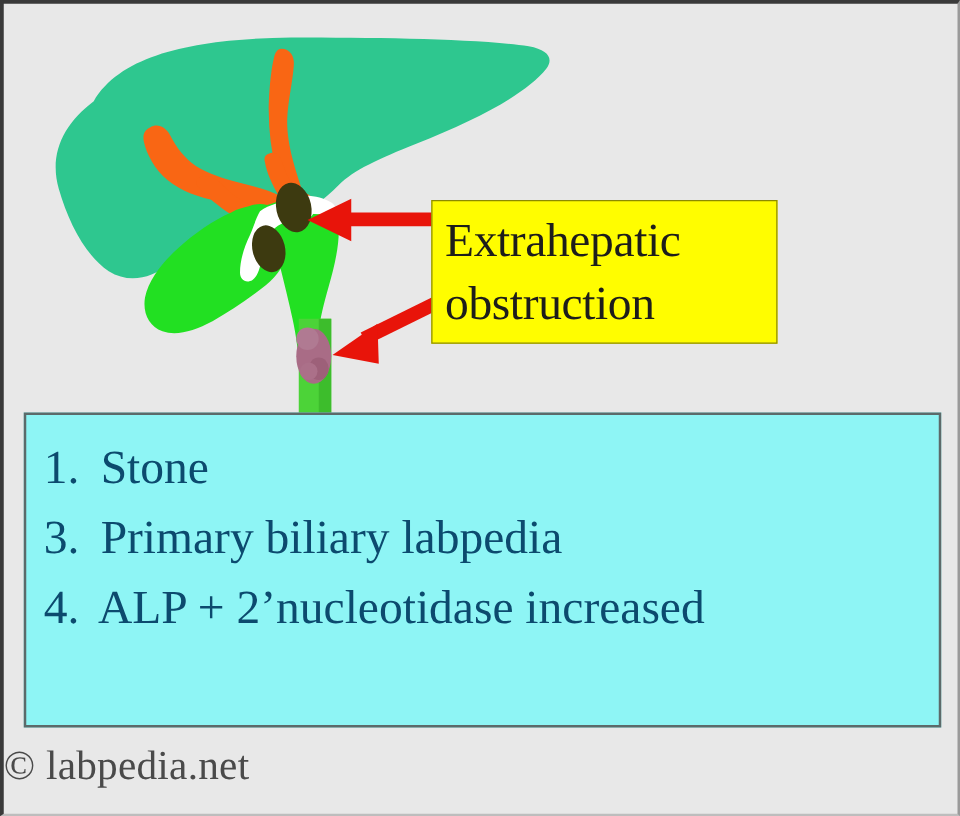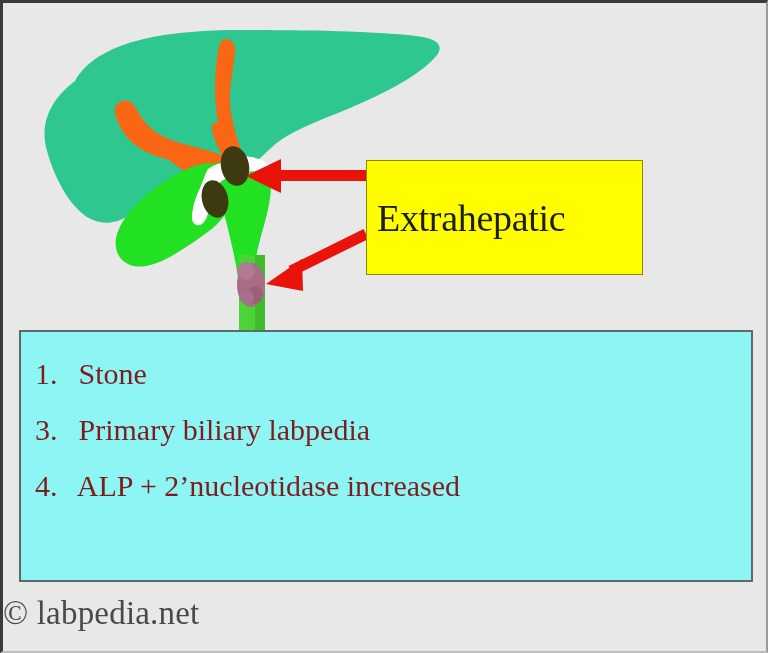--- a/index.html
+++ b/index.html
@@ -25,21 +25,21 @@
     position: absolute;
     left: 0;
     top: 0;
     width: 768px;
     height: 653px;
     pointer-events: none;
   }
   
   #callout-box {
     position: absolute;
-    left: 363px;
+    left: 342px;
     top: 157px;
     width: 277px;
     height: 115px;
     background: #fffd00;
     border: 1px solid #8c8a00;
     box-sizing: border-box;
     display: flex;
     flex-direction: column;
     justify-content: center;
     padding: 0 10px;
@@ -57,22 +57,22 @@
     left: 16px;
     top: 327px;
     width: 734px;
     height: 252px;
     background: #8ef5f5;
     border: 2px solid #5c6a6a;
     box-sizing: border-box;
     padding: 14px 0 0 14px;
   }
   #causes-box .cause {
-    color: #7f1d1d;
-    font-size: 30px;
+    color: #0c4a6e;
+    font-size: 38px;
     line-height: 56px;
     white-space: nowrap;
   }
   #causes-box .cause .num {
     display: inline-block;
     min-width: 36px;
   }
   
   #watermark {
     position: absolute;
@@ -216,20 +216,21 @@
     </g>
 
     <g>
       <line x1="363" y1="231" x2="288" y2="268" stroke="#e8140a" stroke-width="11"></line>
       <polygon points="263,281 299,256 300,288" fill="#e8140a"></polygon>
     </g>
   </svg>
 
   <div id="callout-box">
     <div class="line">Extrahepatic</div>
+    <div class="line">obstruction</div>
   </div>
 
   <div id="causes-box">
     <div class="cause">
       <span class="num">1.</span>
       <span>Stone</span>
     </div>
     <div class="cause">
       <span class="num">3.</span>
       <span>Primary biliary labpedia</span>

